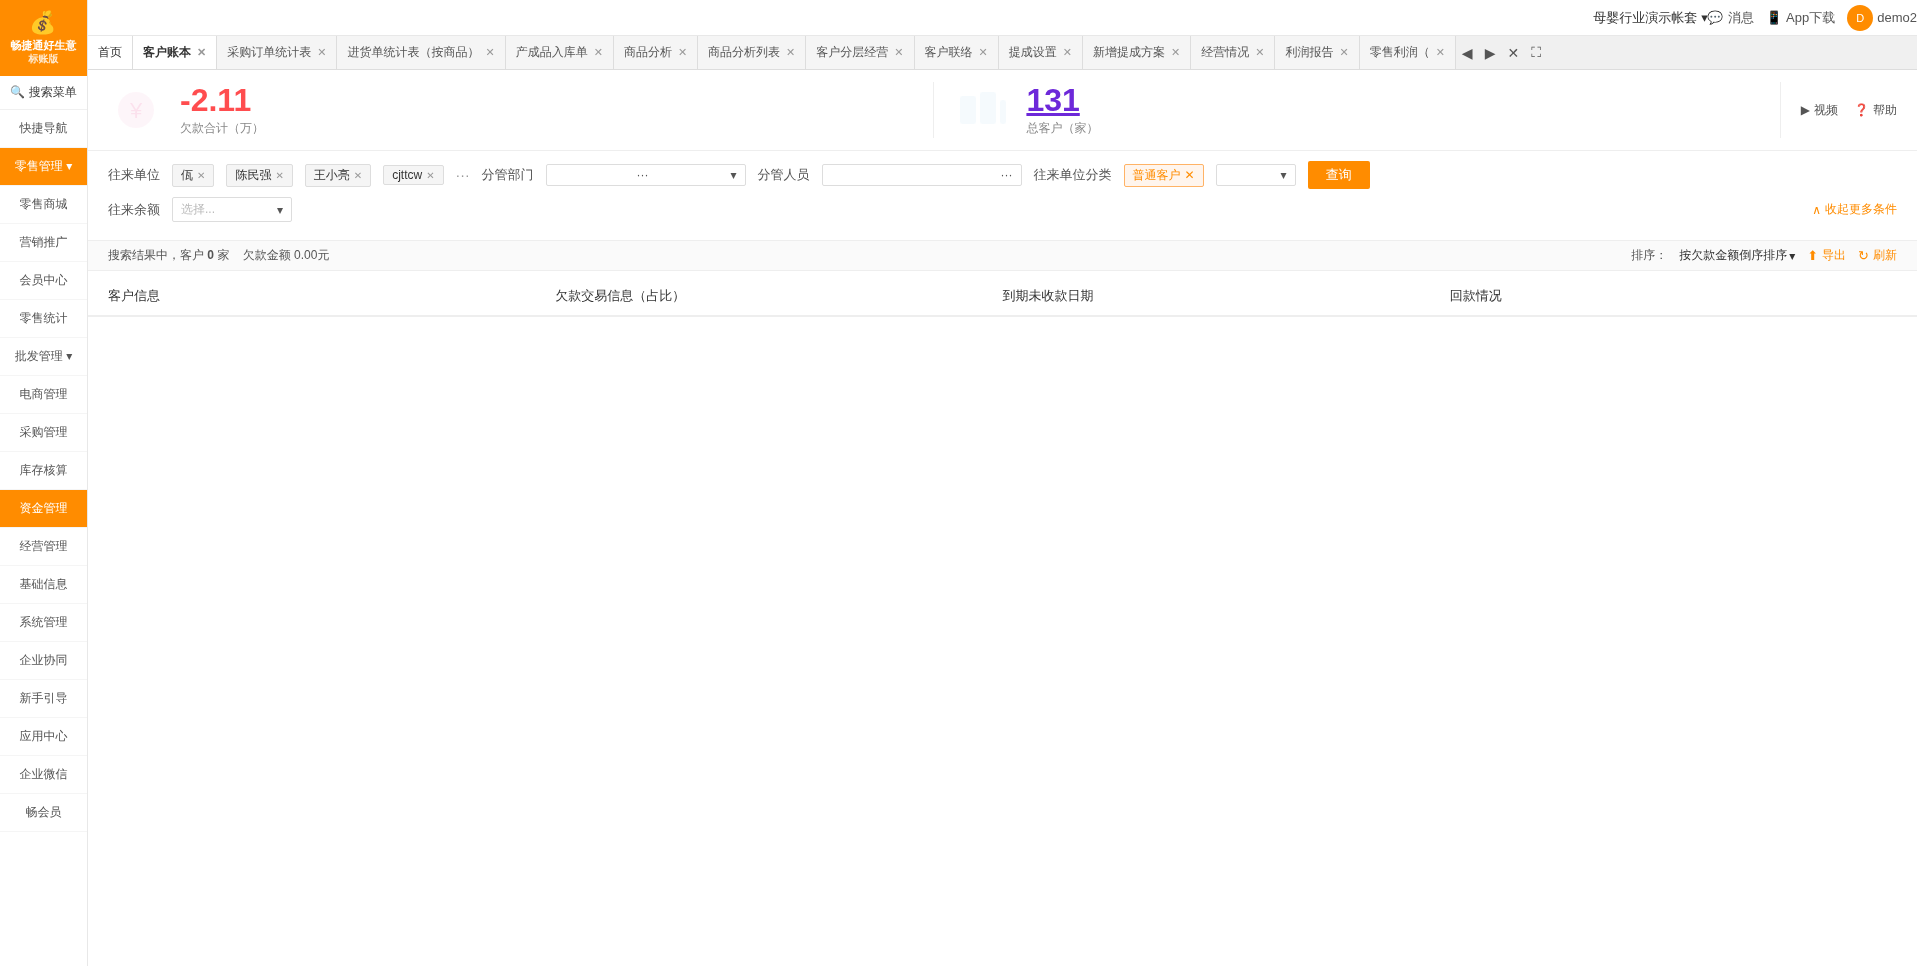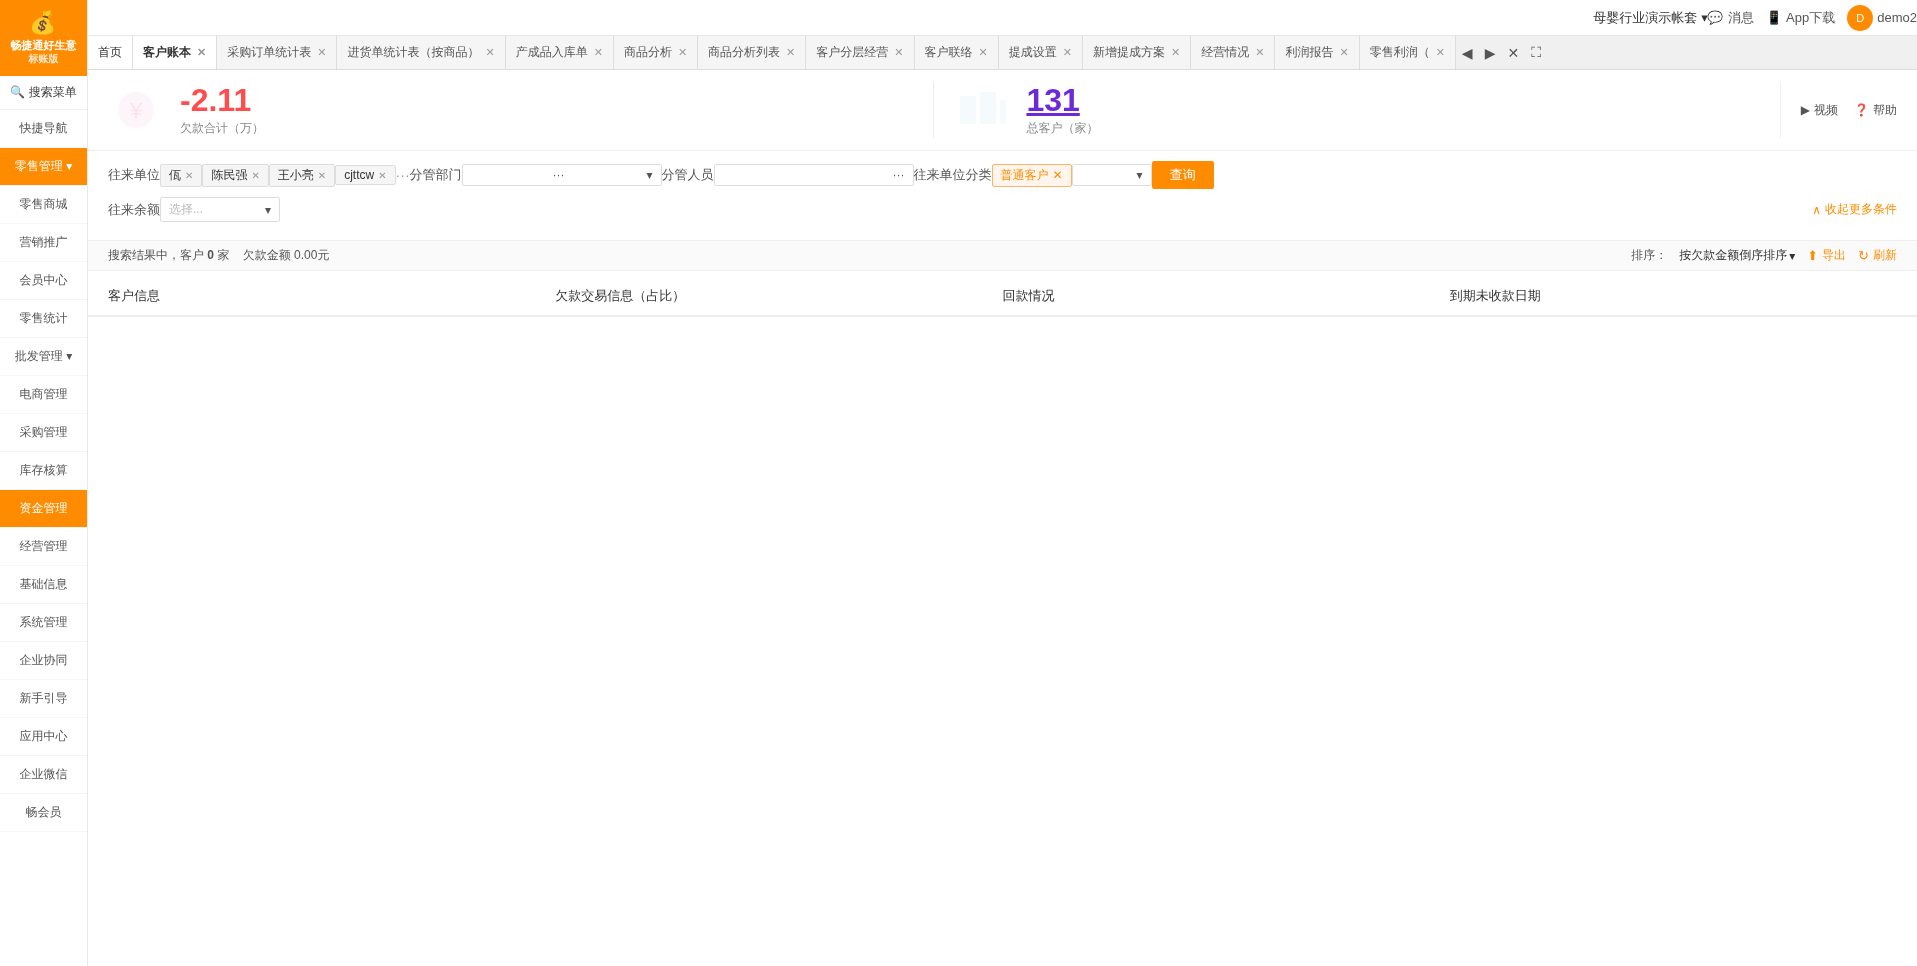--- a/index.html
+++ b/index.html
@@ -215,21 +215,21 @@
     
     .filter-area {
       background: #fff;
       padding: 10px 20px;
       border-bottom: 1px solid #eee;
       flex-shrink: 0;
     }
     .filter-row {
       display: flex;
       align-items: center;
-      gap: 0;
+      gap: 12px;
       margin-bottom: 8px;
       flex-wrap: wrap;
     }
     .filter-label {
       color: #555;
       font-size: 13px;
       white-space: nowrap;
     }
     .filter-tag {
       display: inline-flex;
@@ -613,19 +613,19 @@
         <span class="icon">↻</span>
         <span>刷新</span>
       </div>
     </div>
   </div>
 
   <div class="table-area">
     <div class="table-header">
       <div>客户信息</div>
       <div>欠款交易信息（占比）</div>
+      <div>到期未收款日期</div>
       <div>回款情况</div>
-      <div>到期未收款日期</div>
     </div>
 
   </div>
 
 </div>
 
 </body></html>

